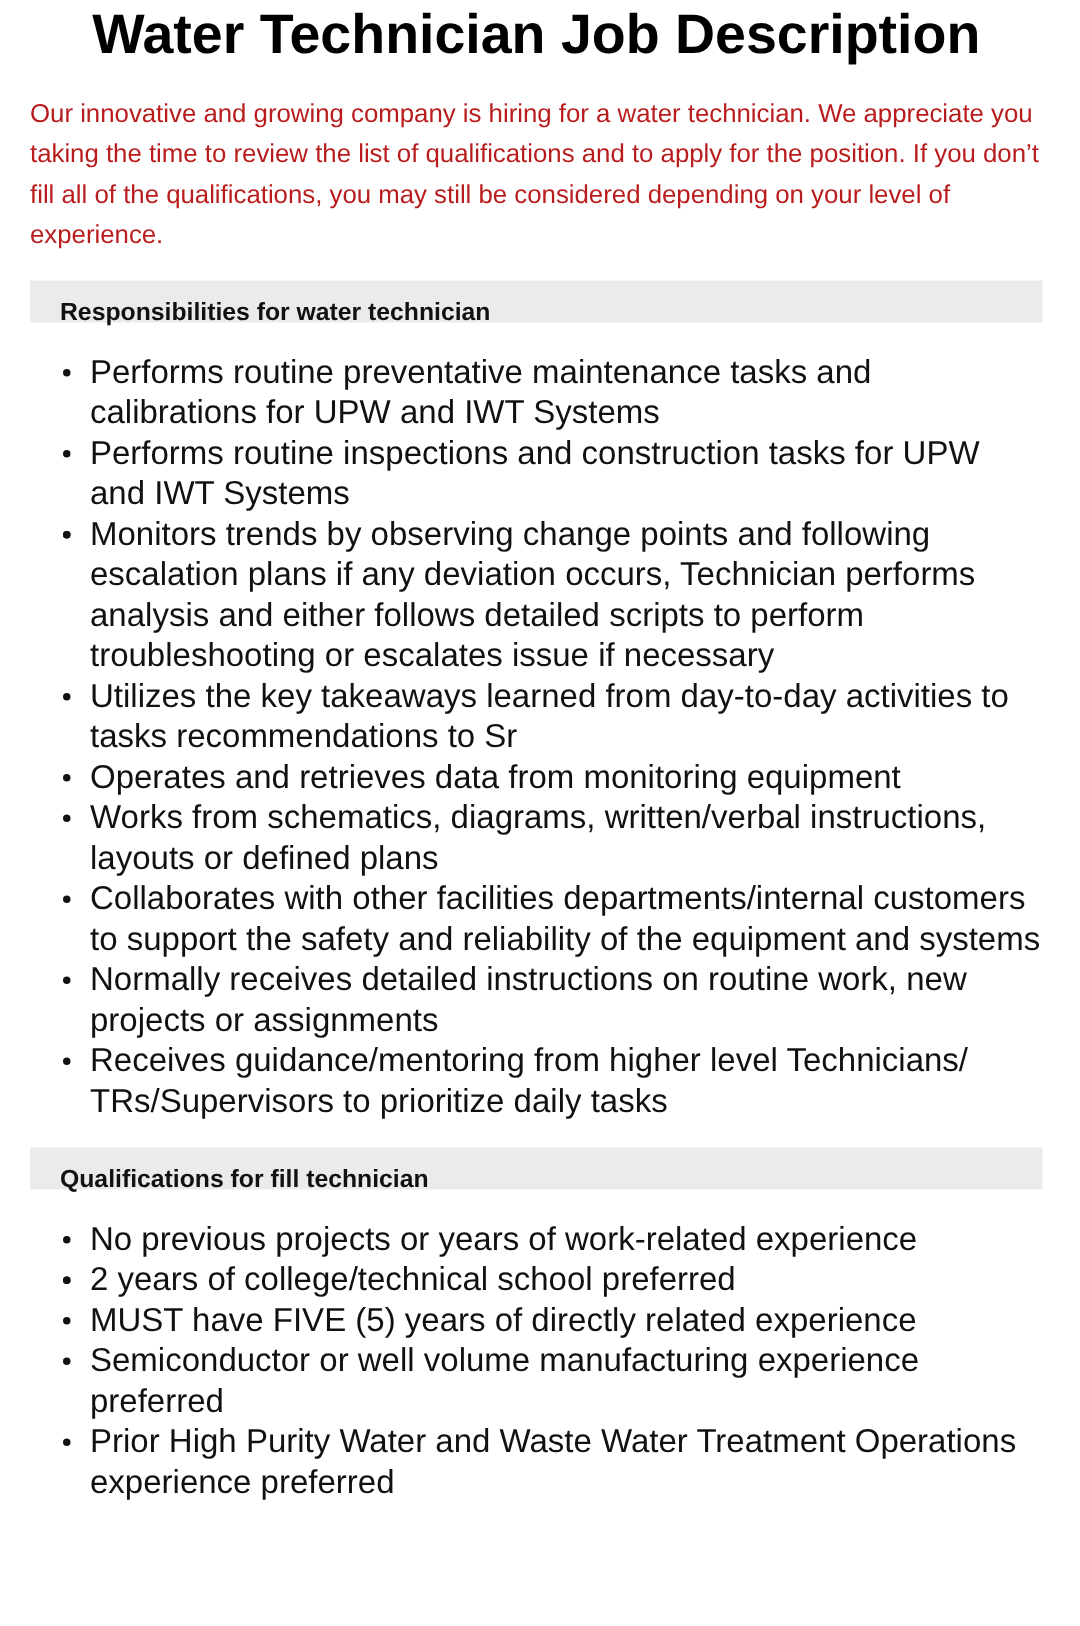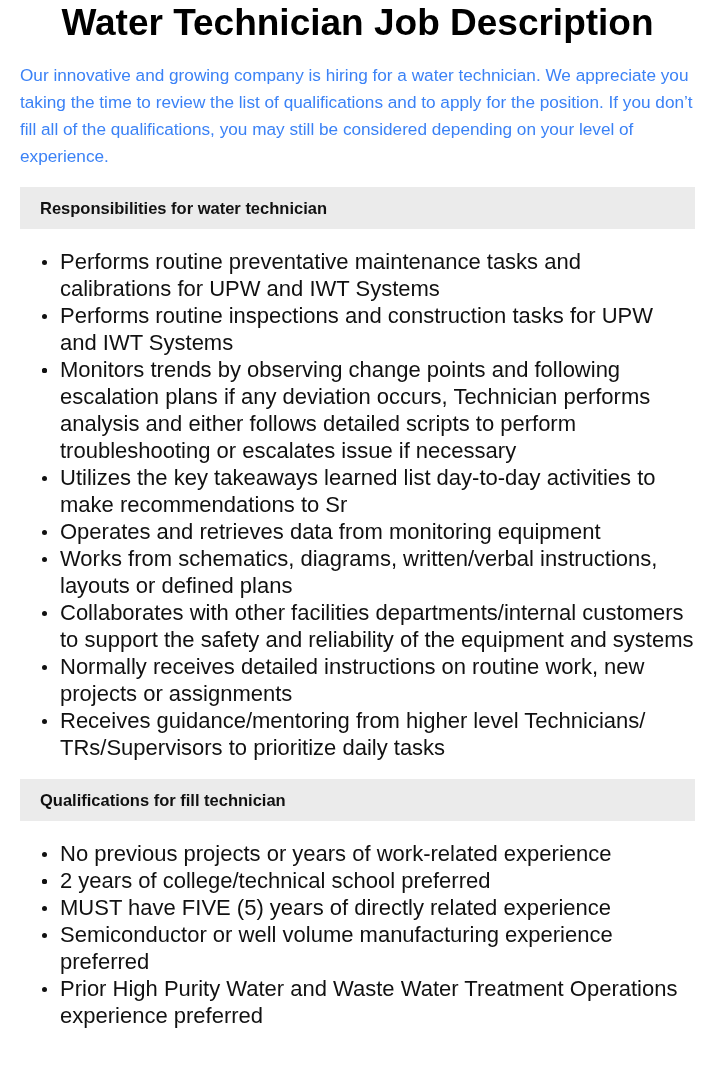--- a/index.html
+++ b/index.html
@@ -25,26 +25,26 @@
       line-height: 42px;
       font-weight: 700;
       text-align: center;
       letter-spacing: 0px;
       color: #000;
     }
     .intro {
       margin: 16px 0 0 0;
       font-size: 17.2px;
       line-height: 27px;
-      color: #3b82f6;
+      color: #b91c1c;
     }
     .section-header {
       margin-top: 17px;
       background: #ebebeb;
-      height: 42px;
+      height: 28px;
       line-height: 42px;
       padding-left: 20px;
       font-size: 16.5px;
       font-weight: 700;
       color: #111;
     }
     ul.items {
       margin: 19px 0 0 0;
       padding: 0 0 0 40px;
       list-style: none;
@@ -74,21 +74,21 @@
 <div class="page">
   <h1>Water Technician Job Description</h1>
   <p class="intro">Our innovative and growing company is hiring for a water technician. We appreciate you taking the time to review the list of qualifications and to apply for the position. If you don’t fill all of the qualifications, you may still be considered depending on your level of experience.</p>
 
   <div class="section-header">Responsibilities for water technician</div>
   <ul class="items">
     <li><span class="bullet"></span><span>Performs routine preventative maintenance tasks and calibrations for UPW and IWT Systems</span></li>
     <li><span class="bullet"></span><span>Performs routine inspections and construction tasks for UPW and IWT Systems</span></li>
     <li><span class="bullet"></span></li>
     <li><span class="bullet"></span><span>Monitors trends by observing change points and following escalation plans if any deviation occurs, Technician performs analysis and either follows detailed scripts to perform troubleshooting or escalates issue if necessary</span></li>
-    <li><span class="bullet"></span><span>Utilizes the key takeaways learned list day-to-day activities to make recommendations to Sr</span></li>
+    <li><span class="bullet"></span><span>Utilizes the key takeaways learned from day-to-day activities to tasks recommendations to Sr</span></li>
     <li><span class="bullet"></span><span>Operates and retrieves data from monitoring equipment</span></li>
     <li><span class="bullet"></span><span>Works from schematics, diagrams, written/verbal instructions, layouts or defined plans</span></li>
     <li><span class="bullet"></span><span>Collaborates with other facilities departments/internal customers to support the safety and reliability of the equipment and systems</span></li>
     <li><span class="bullet"></span><span>Normally receives detailed instructions on routine work, new projects or assignments</span></li>
     <li><span class="bullet"></span><span>Receives guidance/mentoring from higher level Technicians/ TRs/Supervisors to prioritize daily tasks</span></li>
   </ul>
 
   <div class="section-header qual">Qualifications for fill technician</div>
   <ul class="items">
     <li><span class="bullet"></span><span>No previous projects or years of work-related experience</span></li>

